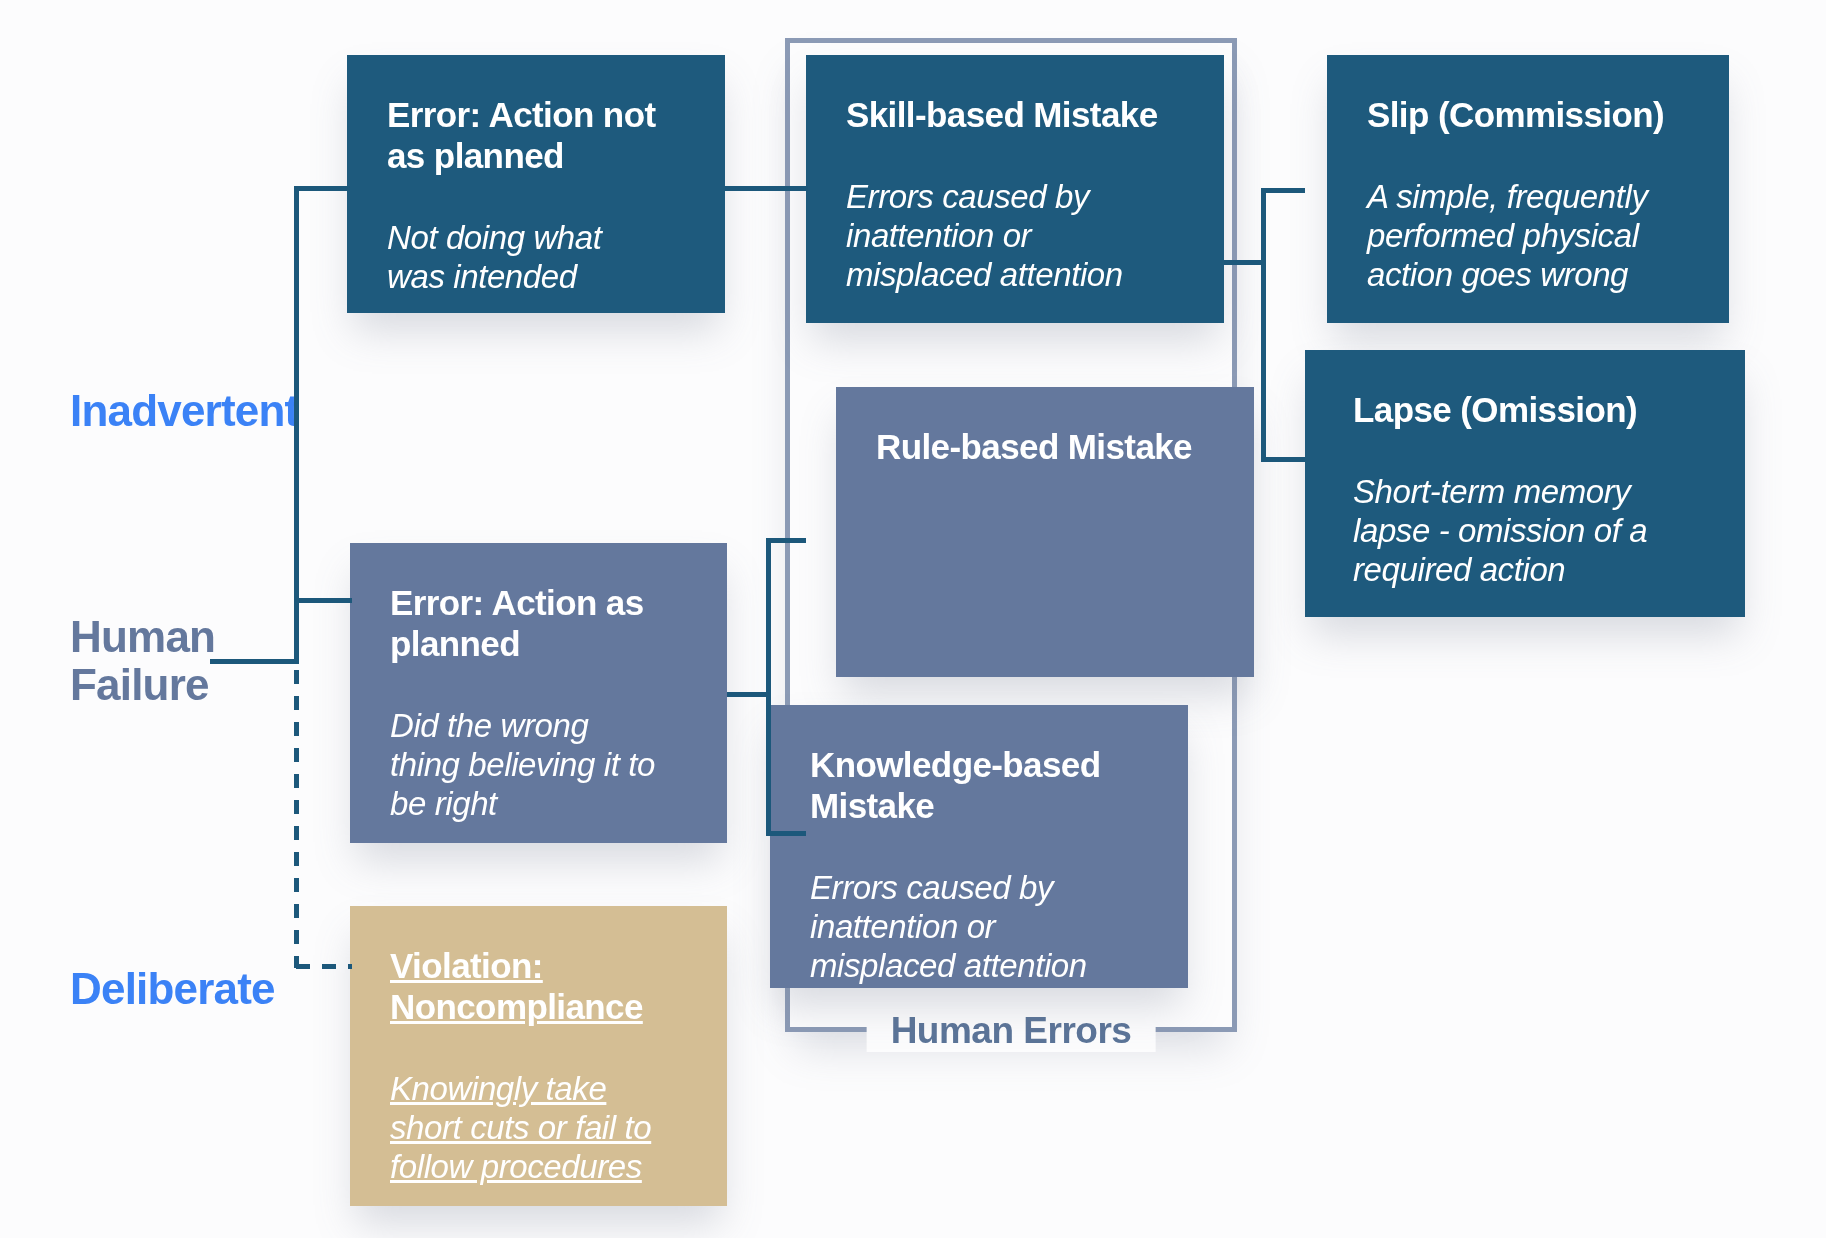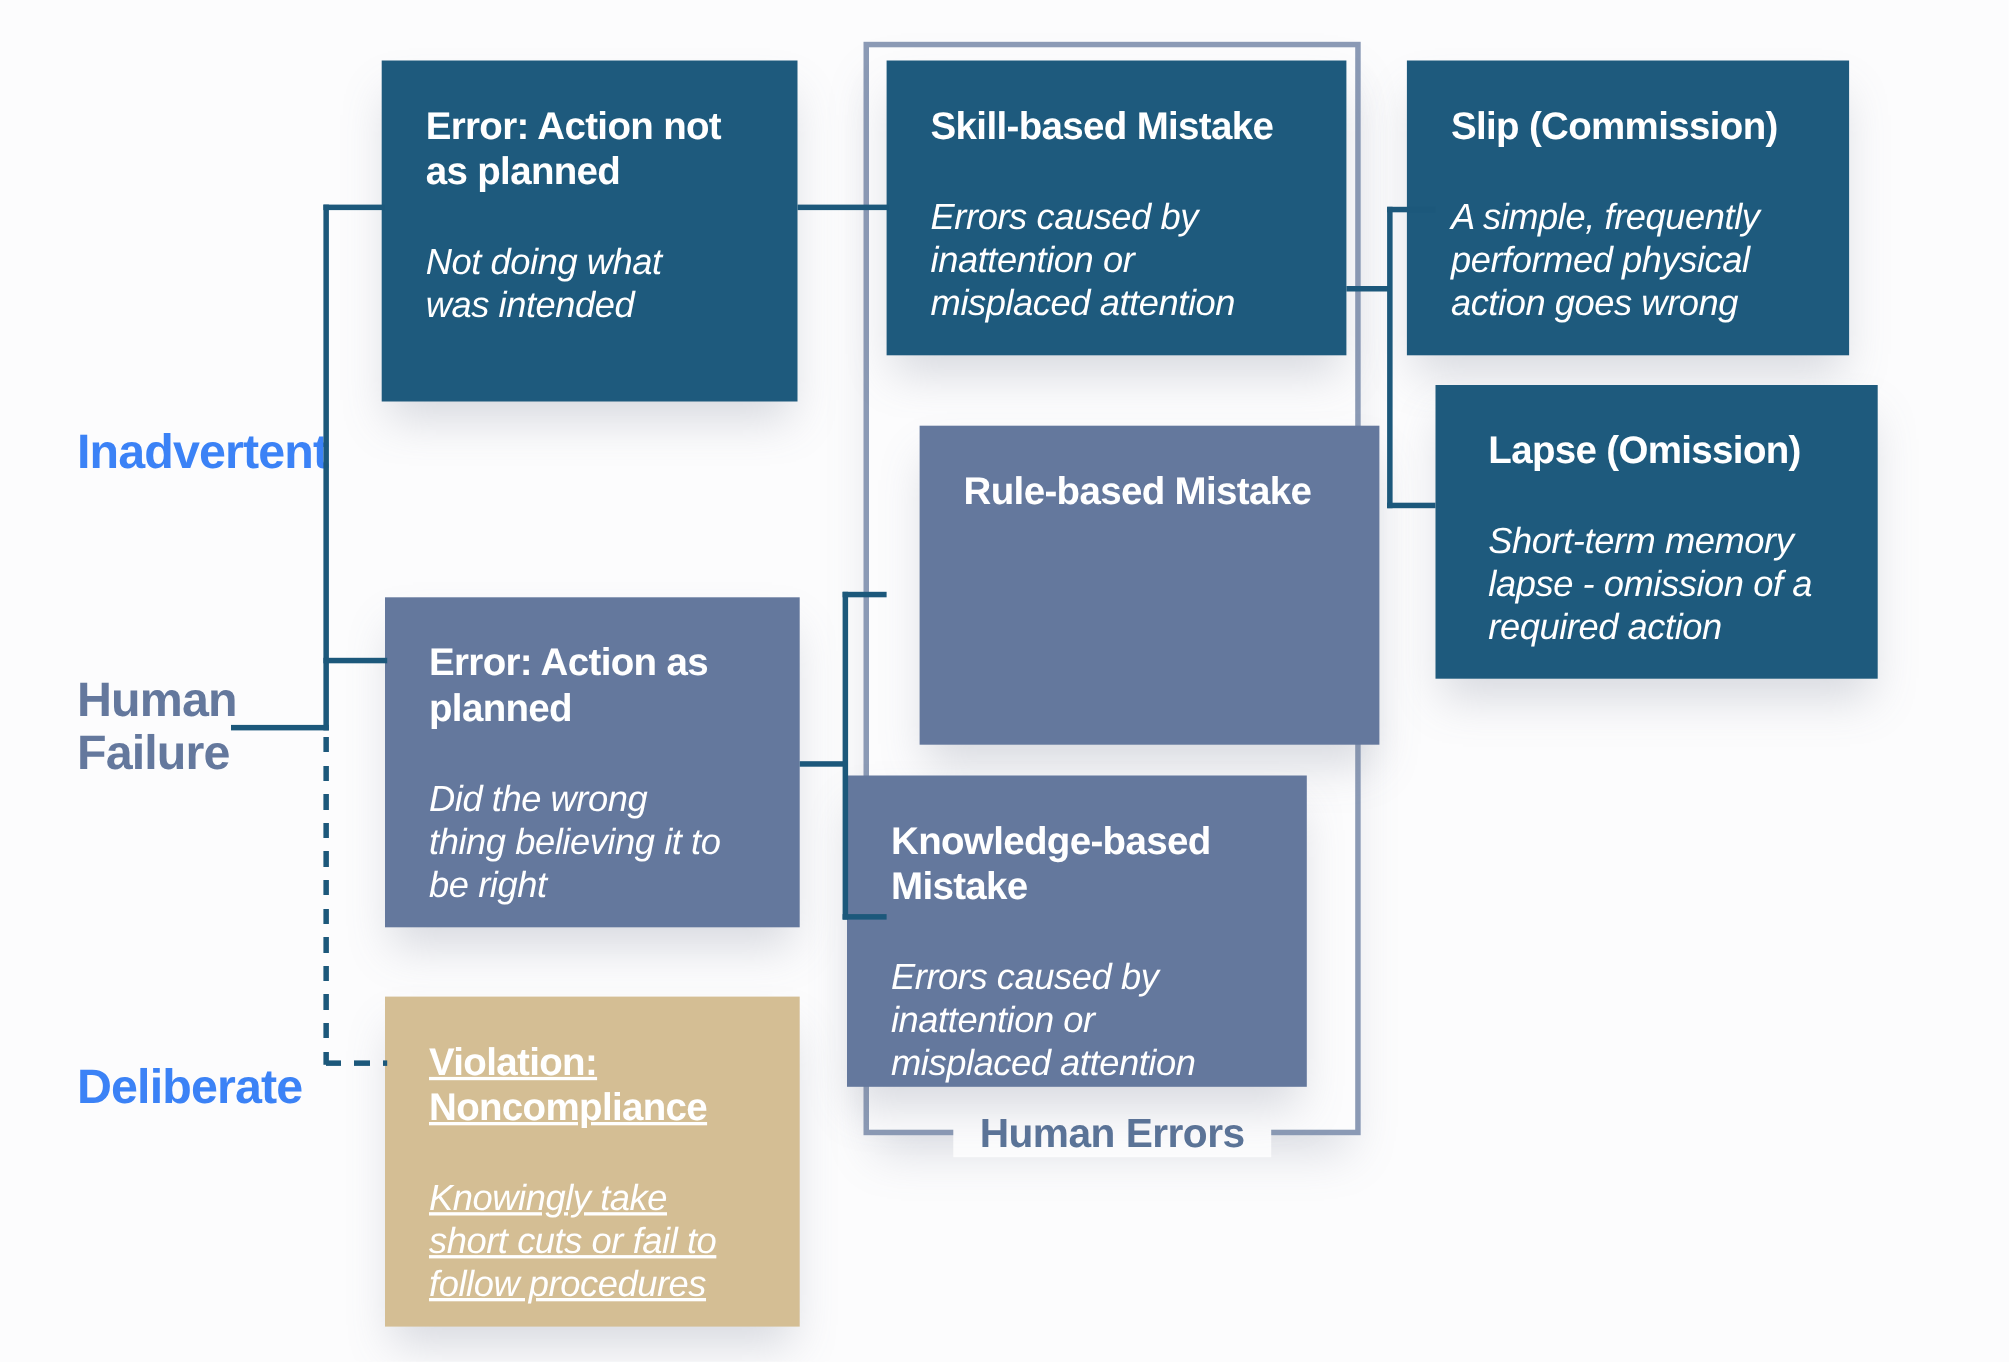--- a/index.html
+++ b/index.html
@@ -20,28 +20,28 @@
     letter-spacing:-0.6px; white-space:pre-line;
   }
   .box .desc {
     font-style:italic; font-size:33px; line-height:1.18;
     letter-spacing:-0.4px; white-space:pre-line; margin-top:42px;
   }
   .dark  { background:#1e5a7d; }
   .slate { background:#64789d; }
   .tan   { background:#d4be94; }
 
-  #box-error-not   { left:347px;  top:55px;  width:378px; height:310px; }
+  #box-error-not   { left:347px;  top:55px;  width:378px; height:258px; }
   #box-error-as    { left:350px;  top:543px; width:377px; height:300px; }
   #box-violation   { left:350px;  top:906px; width:377px; height:300px;text-decoration:underline; }
   #box-skill       { left:806px;  top:55px;  width:418px; height:268px; }
   #box-rule        { left:806px;  top:387px; width:418px; height:290px;margin-left:30px; }
   #box-knowledge   { left:770px;  top:705px; width:418px; height:283px; }
-  #box-slip        { left:1279px; top:55px;  width:402px; height:268px; }
-  #box-lapse       { left:1305px; top:350px; width:402px; height:267px;padding-left:48px; }
+  #box-slip        { left:1327px; top:55px;  width:402px; height:268px; }
+  #box-lapse       { left:1305px; top:350px; width:440px; height:267px;padding-left:48px; }
 
   
   .group-box {
     position:absolute; left:785px; top:38px; width:452px; height:994px;
     box-sizing:border-box; border:5px solid #8b9ab5; z-index:1;
     box-shadow:0 26px 40px -10px rgba(110,120,140,.22);
   }
   .group-label {
     position:absolute; left:50%; bottom:-25px; transform:translateX(-50%);
     background:#fcfcfd; padding:0 24px;

